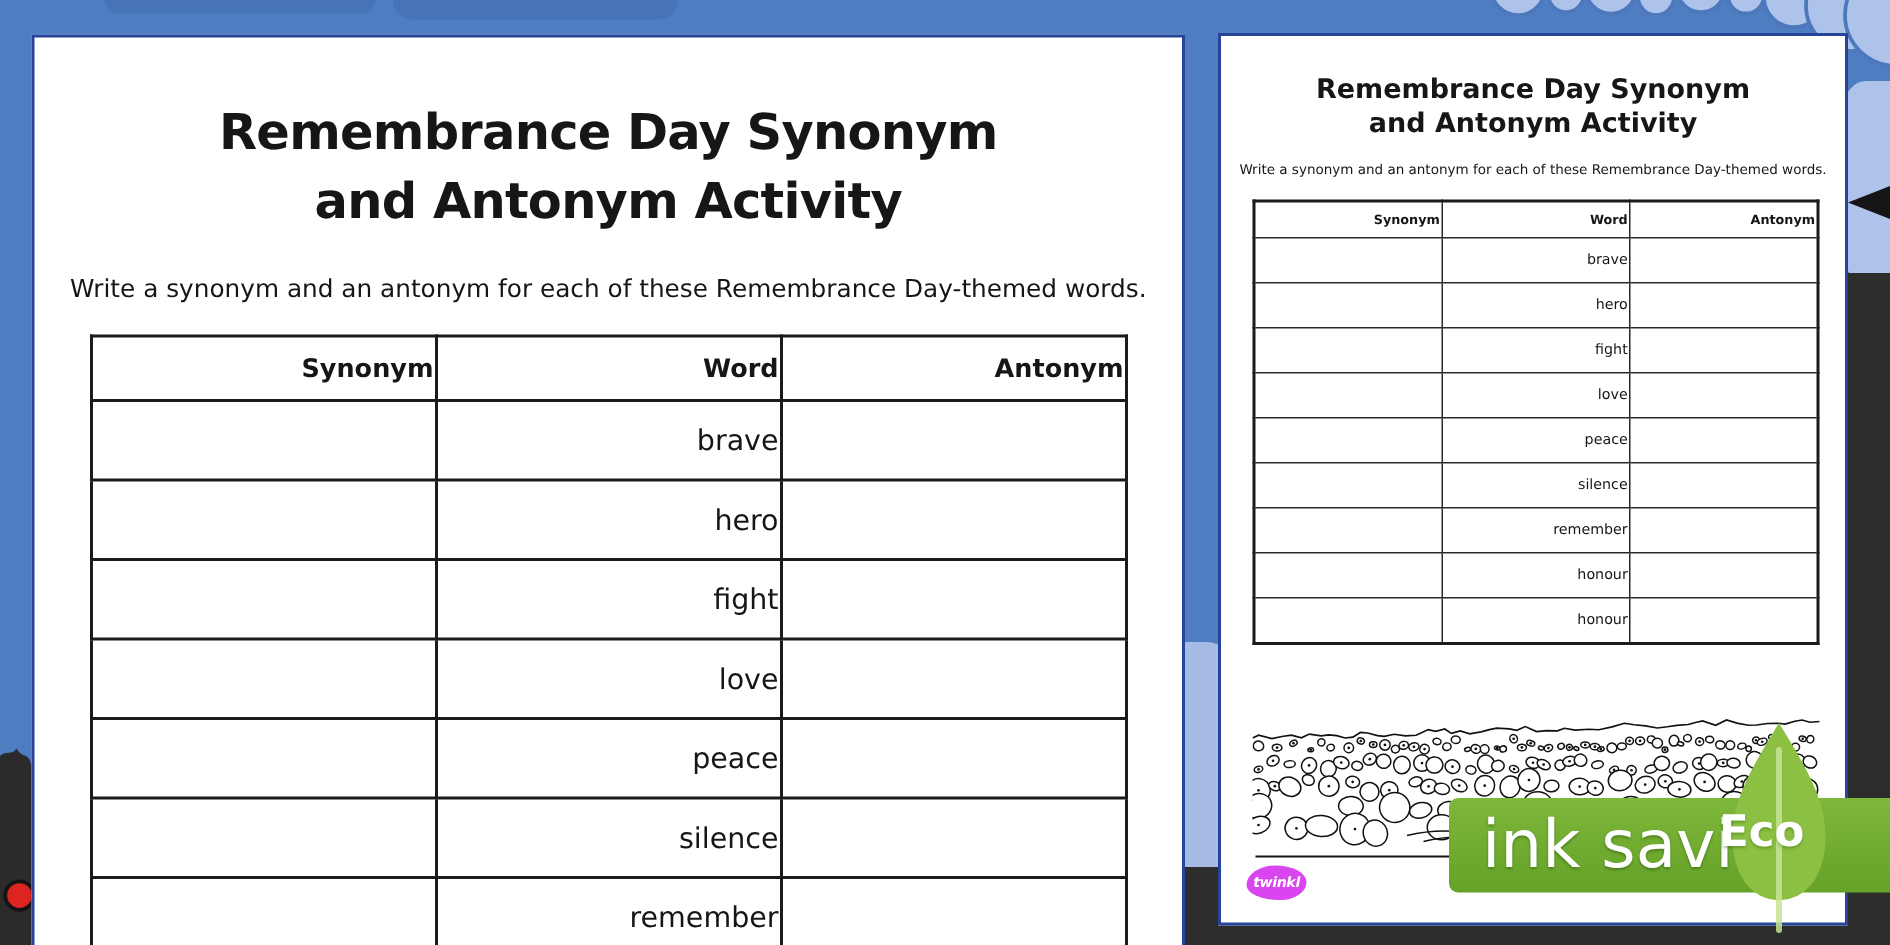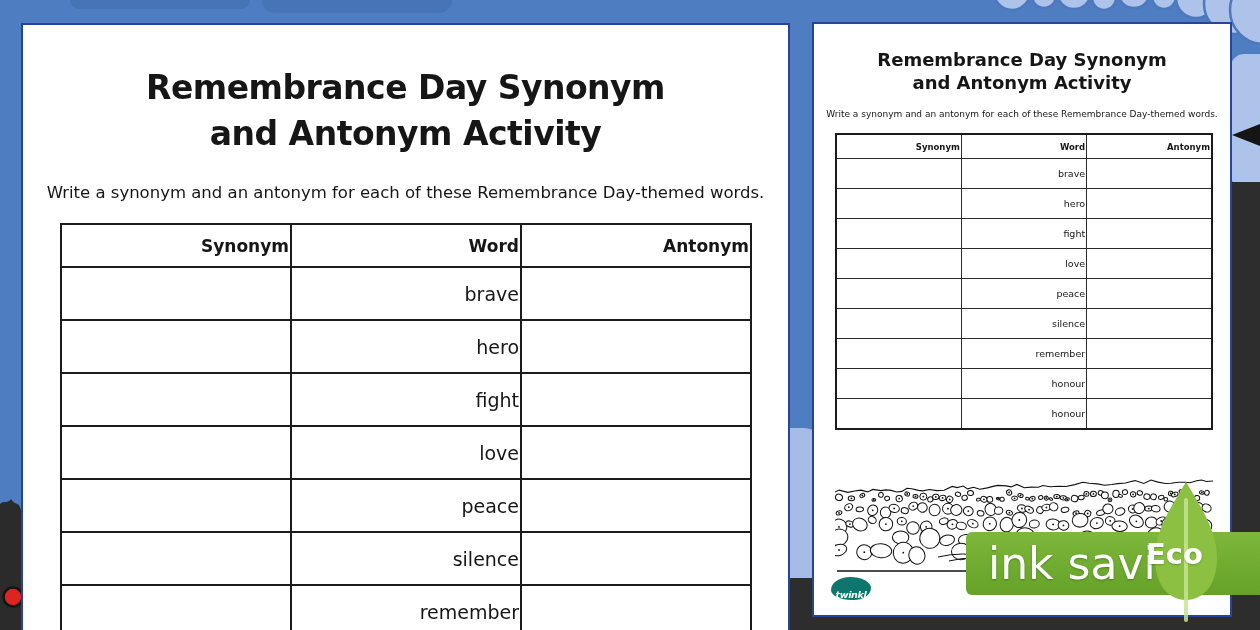--- a/index.html
+++ b/index.html
@@ -31,23 +31,23 @@
   .page-left{left:21px;top:23px;width:769px;height:700px;}
   .page-right{left:812px;top:22px;width:420px;height:595px;}
   .lp-title{left:0;right:0;top:40px;text-align:center;font-size:33px;font-weight:bold;
     line-height:46px;letter-spacing:-0.5px;}
   .lp-instruction{left:0;right:0;top:158px;text-align:center;font-size:16.5px;}
   .lp-table{left:37px;top:198px;width:692px;}
   .rp-title{left:0;right:0;top:24px;text-align:center;font-size:18px;font-weight:bold;line-height:23px;}
   .rp-instruction{left:0;right:0;top:85px;text-align:center;font-size:9px;}
   .rp-table{left:21px;top:109px;width:378px;}
   .rp-poppy{left:21px;top:452px;width:378px;height:100px;}
-  .rp-logo{left:17px;top:553px;width:40px;height:23px;background:#0f766e;
+  .rp-logo{left:17px;top:553px;width:40px;height:23px;background:#d946ef;
     border-radius:55% 60% 50% 60% / 65% 55% 60% 50%;
-    display:flex;align-items:flex-end;justify-content:center;
+    display:flex;align-items:center;justify-content:center;
     color:#fff;font-size:9.5px;font-weight:bold;font-style:italic;letter-spacing:-0.3px;}
   
   table{border-collapse:collapse;table-layout:fixed;width:100%;}
   th,td{text-align:right;vertical-align:middle;color:var(--ink);}
   .lp-table table, .lp-table th, .lp-table td{border:2px solid #1b1b1b;}
   .lp-table th{height:39px;font-size:17px;}
   .lp-table td{height:49px;font-size:19px;font-weight:normal;}
   .rp-table table{border:2px solid #1b1b1b;}
   .rp-table th,.rp-table td{border:1px solid #2a2a2a;}
   .rp-table th{height:21px;font-size:8.5px;}

